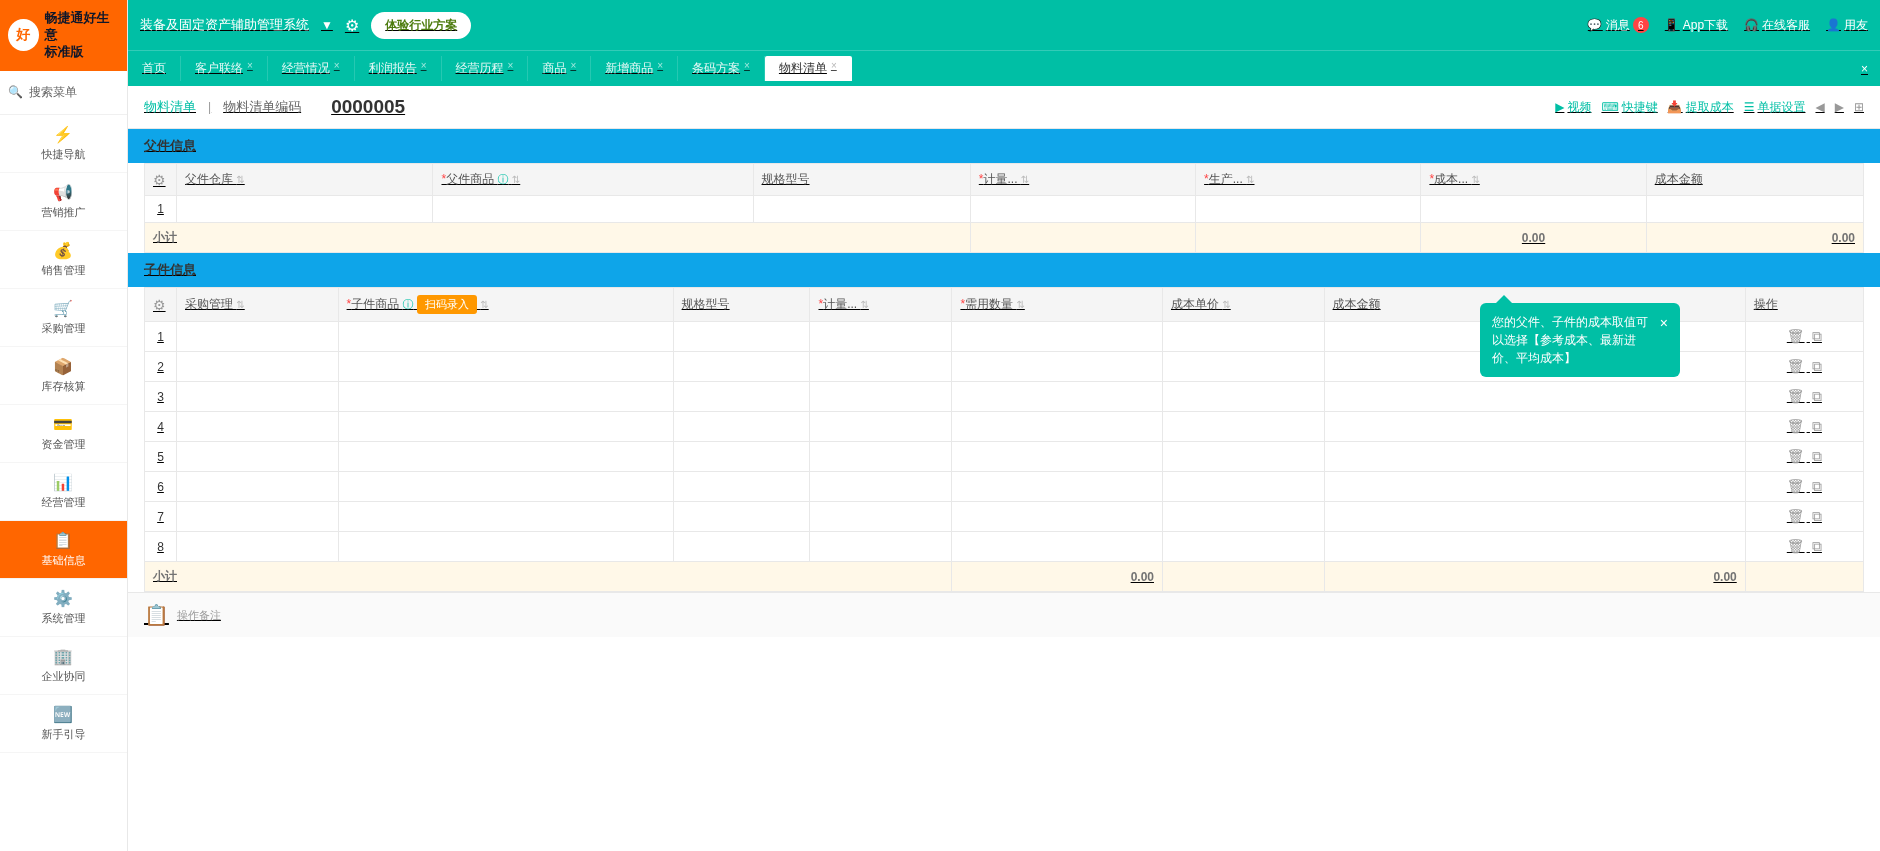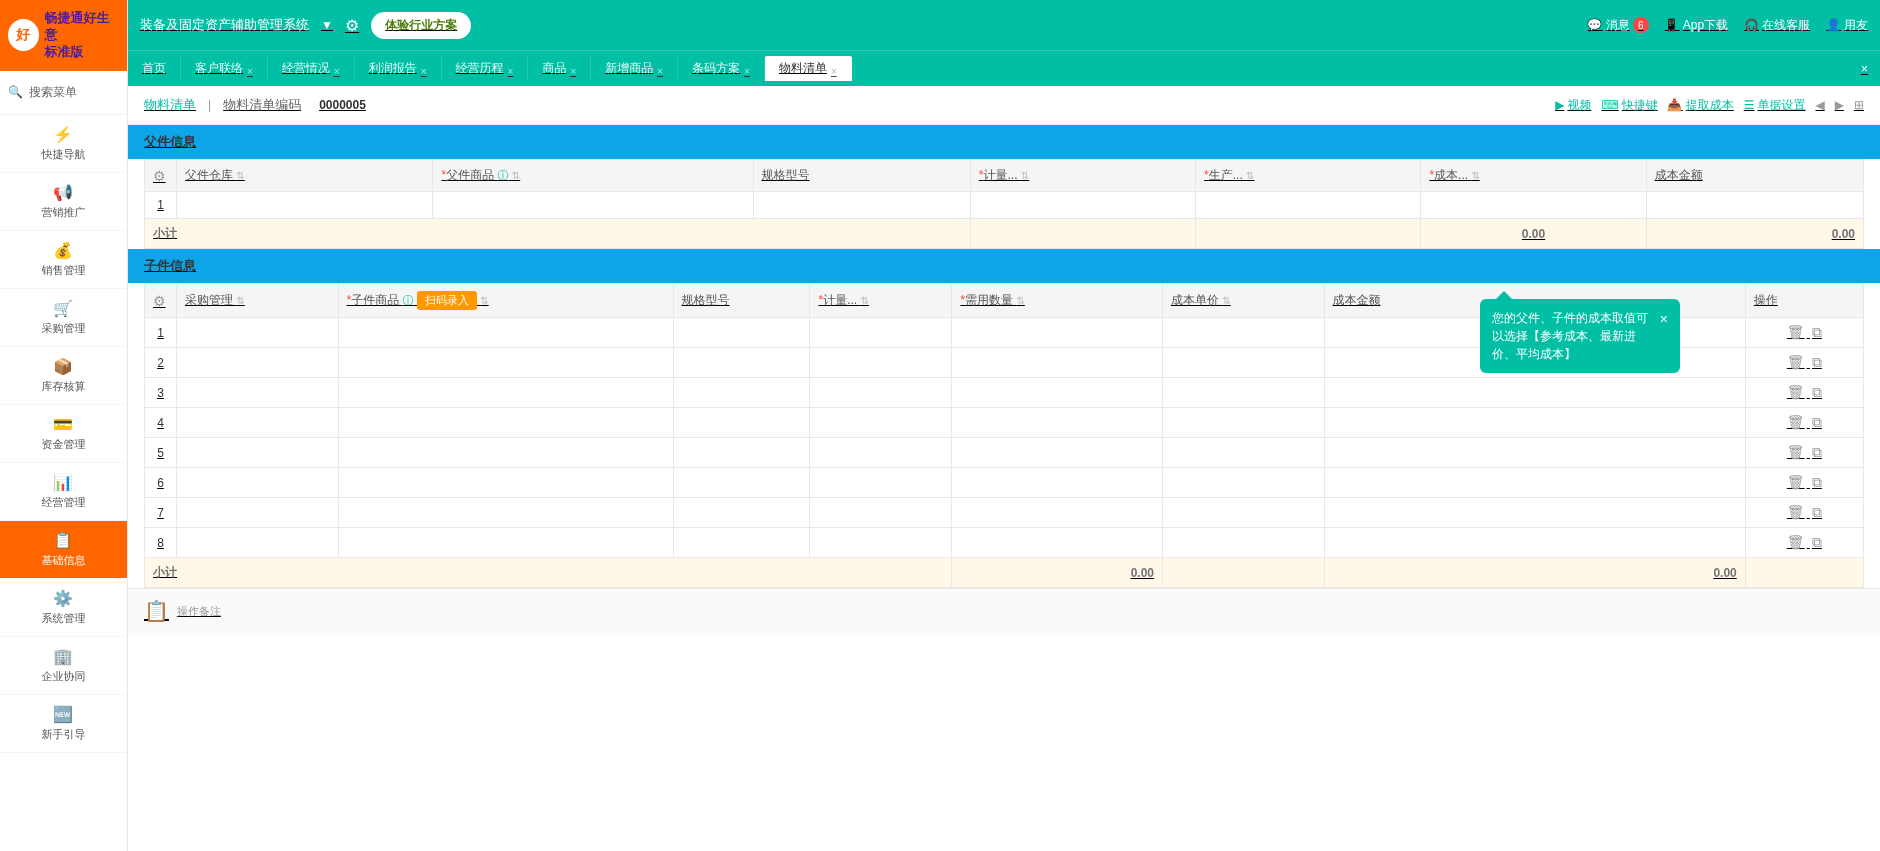--- a/index.html
+++ b/index.html
@@ -22,21 +22,21 @@
       gap: 6px;
       min-height: 50px;
     }
     .logo-icon {
       width: 32px; height: 32px;
       background: #fff;
       border-radius: 50%;
       display: flex; align-items: center; justify-content: center;
       font-size: 14px; color: #ff6600; font-weight: bold;
     }
-    .logo-text { color: #4c1d95; font-size: 13px; font-weight: bold; line-height: 1.3; }
+    .logo-text { color: #0f172a; font-size: 13px; font-weight: bold; line-height: 1.3; }
     .sidebar-search {
       padding: 8px;
       border-bottom: 1px solid #f0f0f0;
     }
     .sidebar-search-btn {
       width: 100%; padding: 5px 0;
       background: none; border: none; cursor: pointer;
       display: flex; align-items: center; gap: 6px;
       color: #666; font-size: 12px;
     }
@@ -96,21 +96,21 @@
       display: flex; align-items: center;
       padding: 0 0;
       min-height: 36px;
       border-top: 1px solid rgba(255,255,255,0.2);
     }
     .nav-tab {
       padding: 4px 14px;
       color: rgba(255,255,255,0.9);
       cursor: pointer;
       font-size: 12px;
-      display: flex; align-items: flex-end; gap: 4px;
+      display: flex; align-items: flex-start; gap: 4px;
       white-space: nowrap;
       border-right: 1px solid rgba(255,255,255,0.15);
     }
     .nav-tab.active { background: #fff; color: #333; border-radius: 2px 2px 0 0; }
     .nav-tab .close-x { font-size: 10px; color: inherit; opacity: 0.7; }
     .nav-tab.active .close-x { color: #999; }
 
     
     .page-content { flex: 1; background: #fff; overflow-y: auto; padding: 0; }
 
@@ -336,21 +336,21 @@
       </div>
       <div style="margin-left: auto; padding: 8px 12px; color: rgb(255, 255, 255); cursor: pointer;">×</div>
     </div>
 
   <div class="page-content">
 
     <div class="page-header">
       <span class="breadcrumb-item">物料清单</span>
       <span class="breadcrumb-sep">|</span>
       <span style="color:#666;font-size:13px;">物料清单编码</span>
-      <span style="color:#333;font-size:12px;font-weight:bold;margin-left:6px;text-align:right;">0000005</span>
+      <span style="color:#333;font-size:19px;font-weight:bold;margin-left:18px;text-align:right;">0000005</span>
       <div class="page-actions">
         <div class="page-action">
           <span>▶</span>
           <span>视频</span>
         </div>
         <div class="page-action">
           <span>⌨</span>
           <span>快捷键</span>
         </div>
         <div class="page-action">

